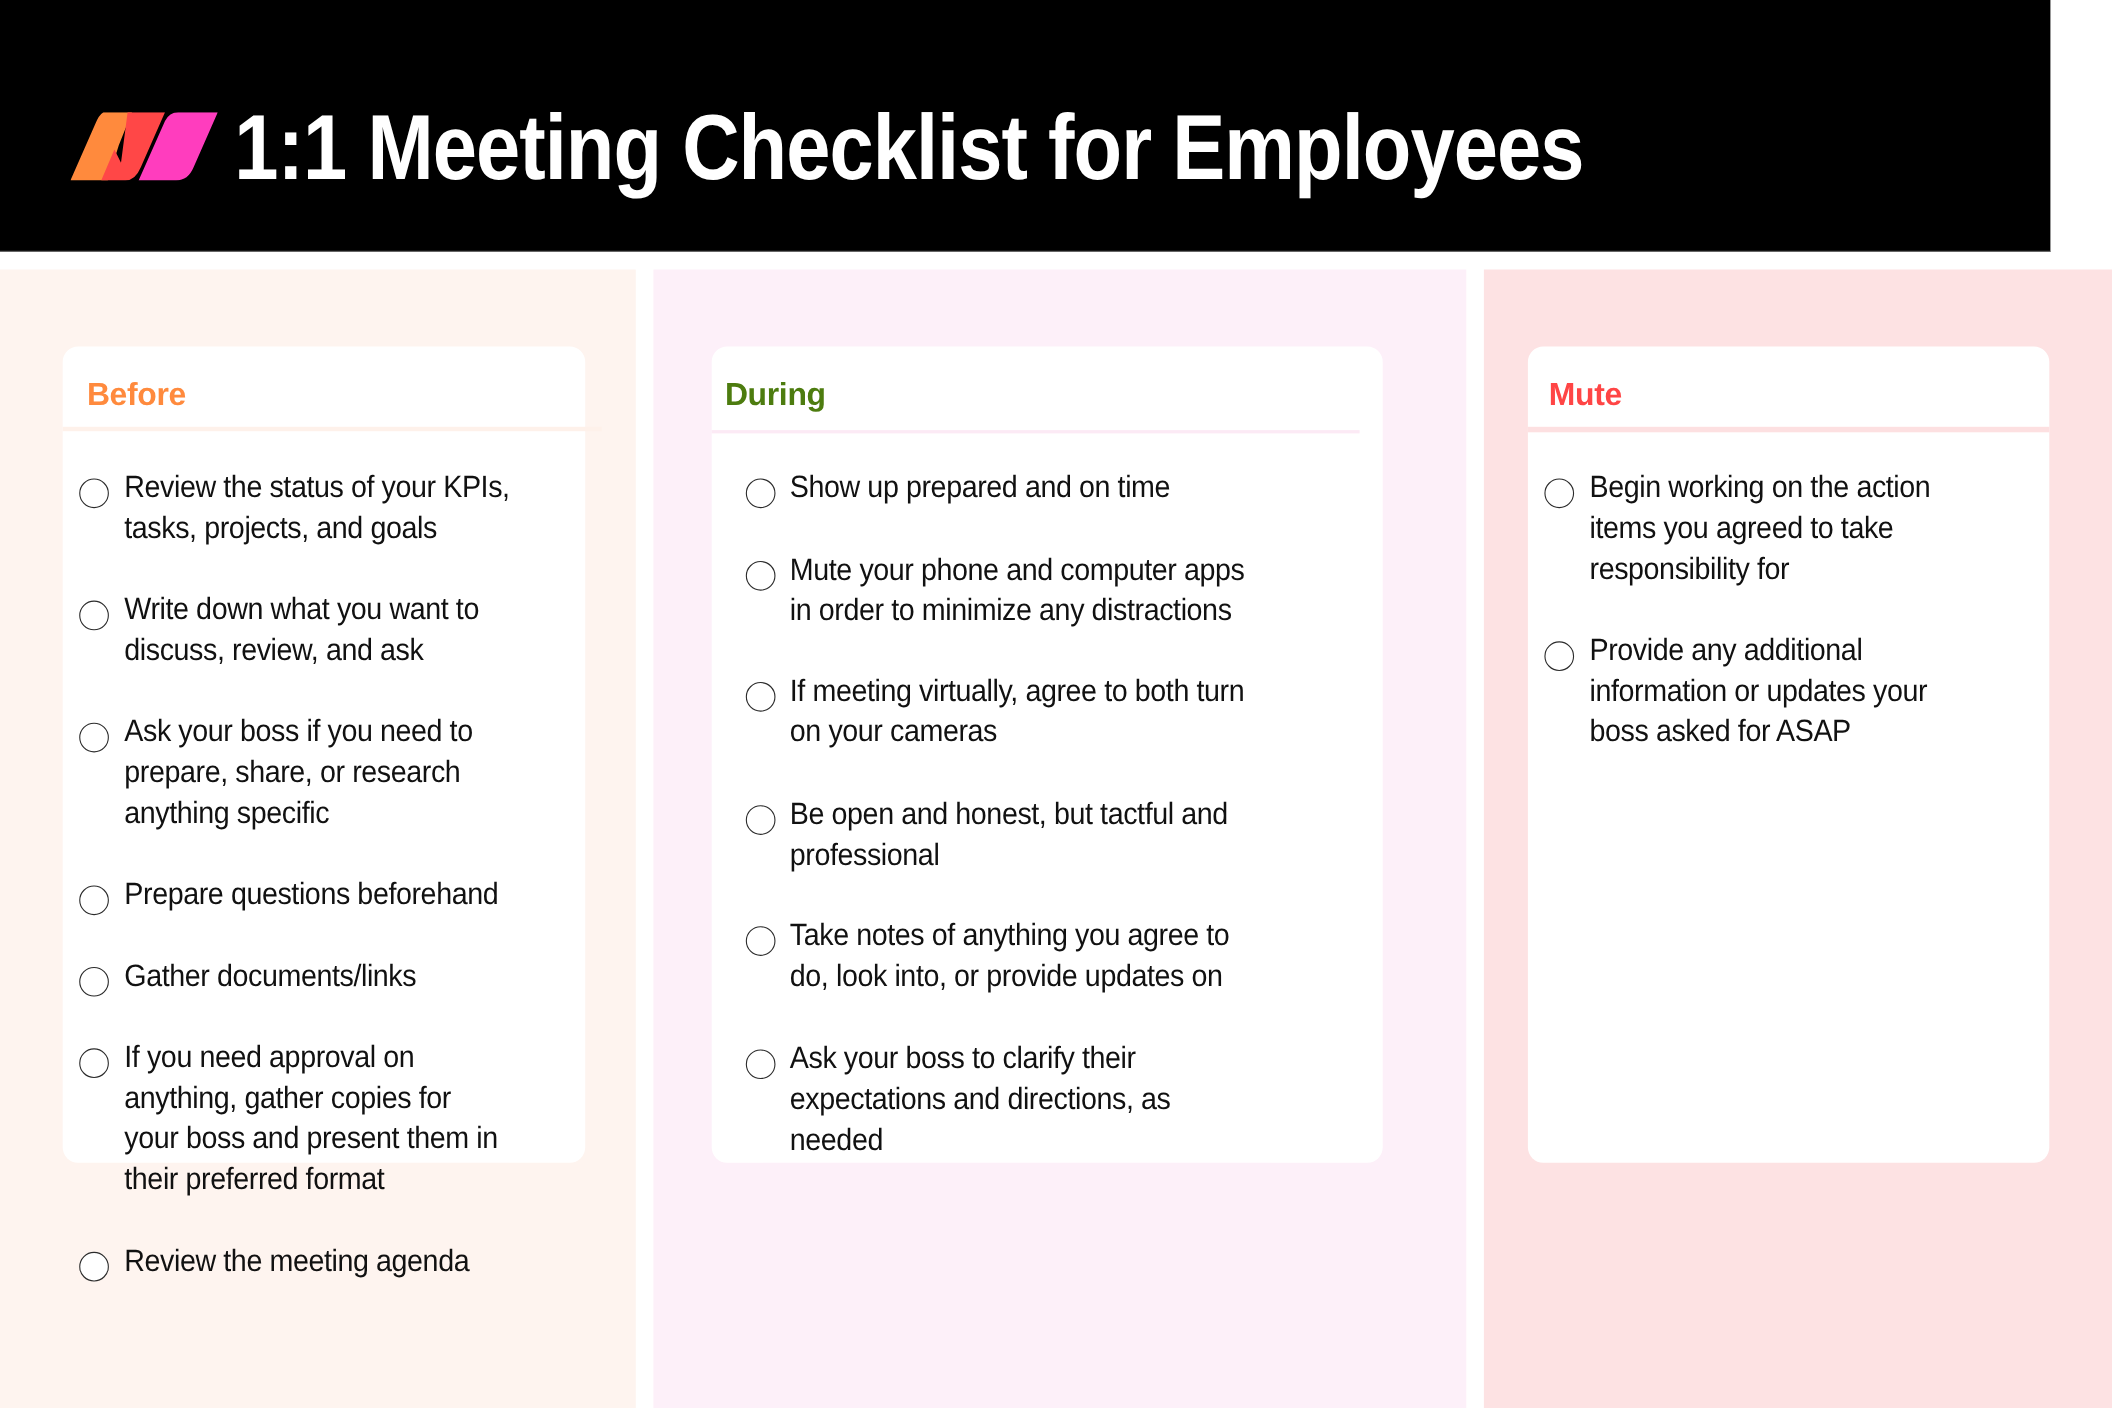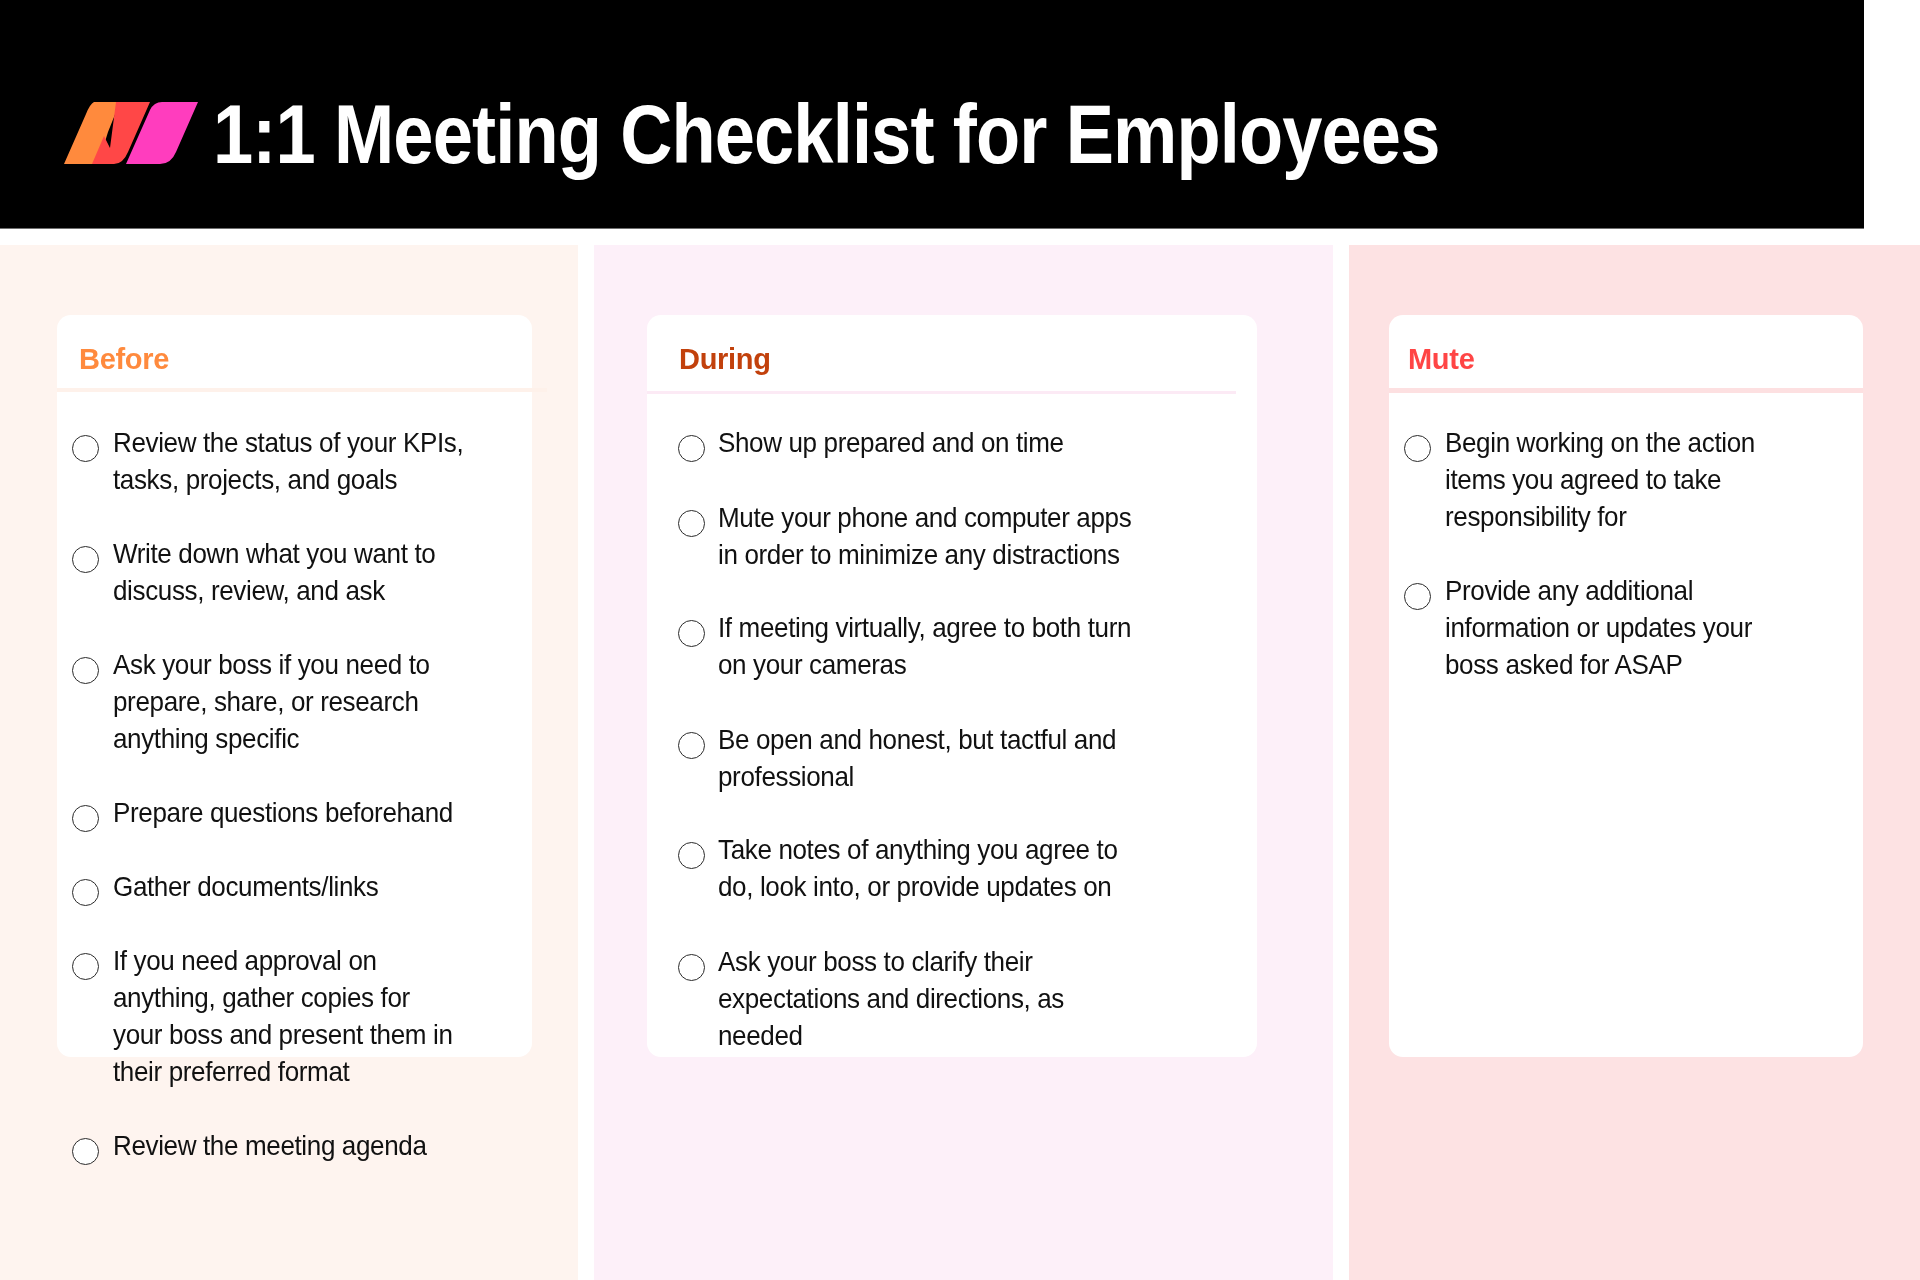--- a/index.html
+++ b/index.html
@@ -181,21 +181,21 @@
     <li class="item" style="top:812px">
       <span class="checkbox" style="left:15px"></span>
       <div class="item-text" style="left:56px">
         <span>Review the meeting agenda</span>
       </div>
     </li>
   </ul>
 </div>
 
 <div class="card card-during">
-  <h2 class="card-title" style="left: 32px; color: #c2410c;">During</h2>
+  <h2 class="card-title" style="left: 12px; color: #4d7c0f;">During</h2>
   <div class="card-divider" style="width: 589px; height: 3px; top: 76px; background: rgb(252, 234, 245);"></div>
   <ul class="items">
     <li class="item" style="top:109px">
       <span class="checkbox" style="left:31px"></span>
       <div class="item-text" style="left:71px">
         <span>Show up prepared and on time</span>
       </div>
     </li>
     <li class="item" style="top:184px">
       <span class="checkbox" style="left:31px"></span>

